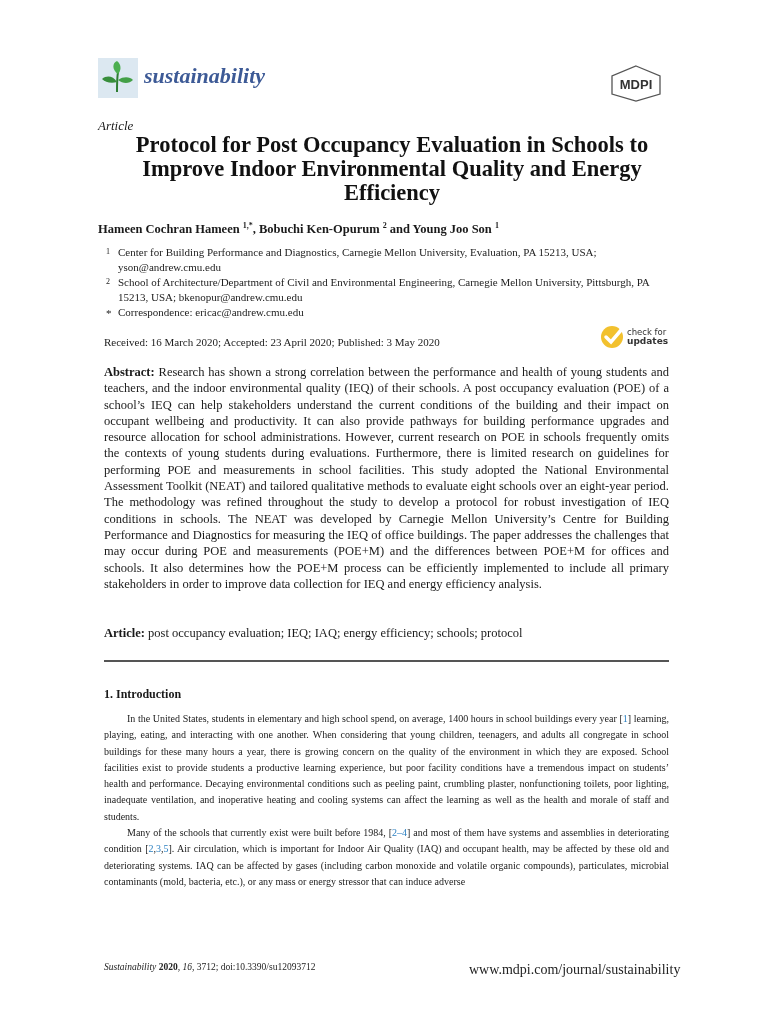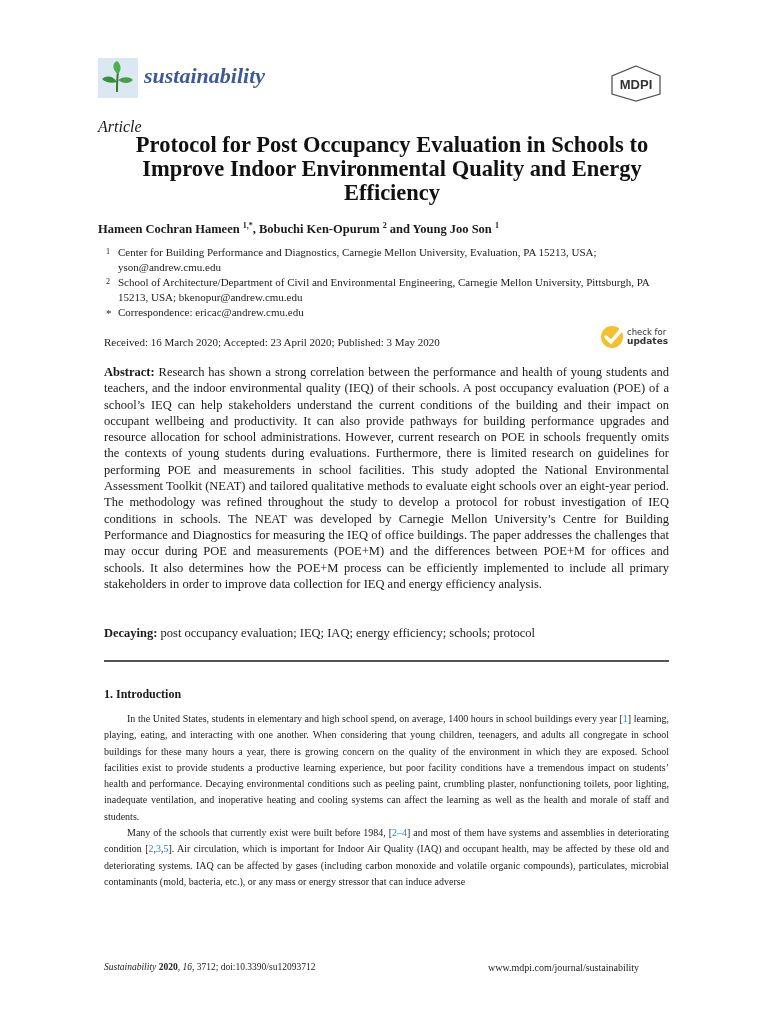--- a/index.html
+++ b/index.html
@@ -3,40 +3,40 @@
 <meta charset="utf-8">
 <style>
   html, body { margin: 0; padding: 0; background: #ffffff; }
   body { width: 768px; height: 1024px; position: relative; overflow: hidden;
          font-family: "Liberation Serif", "DejaVu Serif", serif; color: #1a1a1a; }
   .abs { position: absolute; }
   
   .logo-box { left: 98px; top: 58px; width: 40px; height: 40px; background: #dce8f1; }
   .journal-name { left: 144px; top: 63px; font-size: 22px; font-style: italic; font-weight: bold; color: #3d5a96; }
   .mdpi { left: 608px; top: 64px; width: 56px; height: 38px; }
-  .article-type { left: 98px; top: 118px; font-size: 16px; font-style: italic; }
+  .article-type { left: 98px; top: 118px; font-size: 13px; font-style: italic; }
   .title { left: 97px; top: 133px; width: 590px; font-size: 22.5px; font-weight: bold; line-height: 24px; color: #111; text-align: center; }
   .authors { left: 98px; top: 221px; font-size: 12.5px; font-weight: bold; }
   .authors sup { font-size: 8px; font-weight: bold; }
   .affil { left: 98px; width: 580px; font-size: 11px; line-height: 14.5px; color: #222; }
   .affil .mk { position: absolute; left: 8px; top: 0; font-size: 8px; }
   .affil .tx { margin-left: 20px; display: block; }
   .dates { left: 104px; top: 336px; font-size: 11px; color: #222; }
   .check { left: 600px; top: 324px; }
   .check-text { left: 627px; top: 328px; font-family: "DejaVu Sans", sans-serif; font-size: 8.5px; line-height: 9px; color: #333; }
   .check-text b { font-size: 9px; }
   .abstract { left: 104px; top: 364px; width: 565px; font-size: 12.5px; line-height: 16.3px; text-align: justify; }
   .keywords { left: 104px; top: 626px; width: 565px; font-size: 12.5px; }
   .rule { left: 104px; top: 660px; width: 565px; height: 2px; background: #555; }
   .section-head { left: 104px; top: 687px; font-size: 12px; font-weight: bold; }
   .body-text { left: 104px; top: 711px; width: 565px; font-size: 10px; line-height: 16.3px; text-align: justify; }
   .body-text p { margin: 0; text-indent: 23px; }
   .cite { color: #2a7fc1; }
   .footer-left { left: 104px; top: 962px; font-size: 9.5px; color: #222; }
-  .footer-right { left: 488px; top: 962px; font-size: 10px; color: #222; }
+  .footer-right { left: 469px; top: 962px; font-size: 14px; color: #222; }
 </style>
 </head>
 <body>
 
 <div class="abs logo-box">
   <svg width="40" height="40" viewBox="0 0 40 40">
     <path d="M19 34 C19 26 19 20 20 14" stroke="#2e7d32" stroke-width="2" fill="none"></path>
     <path d="M20 16 C14 12 14 5 19 3 C24 7 23 13 20 16 Z" fill="#4caf50"></path>
     <path d="M19 24 C13 26 7 24 4 21 C9 17 15 18 19 24 Z" fill="#388e3c"></path>
     <path d="M20 22 C26 18 32 19 35 22 C31 26 25 26 20 22 Z" fill="#43a047"></path>
@@ -79,21 +79,21 @@
     <path d="M6 13 L11 18 L22 5" stroke="#ffffff" stroke-width="3.5" fill="none" stroke-linecap="round"></path>
   </svg>
 </div>
 <div class="abs check-text">
   <div>check for</div>
   <b>updates</b>
 </div>
 
 <div class="abs abstract"><b>Abstract:</b><span> Research has shown a strong correlation between the performance and health of young students and teachers, and the indoor environmental quality (IEQ) of their schools. A post occupancy evaluation (POE) of a school’s IEQ can help stakeholders understand the current conditions of the building and their impact on occupant wellbeing and productivity. It can also provide pathways for building performance upgrades and resource allocation for school administrations. However, current research on POE in schools frequently omits the contexts of young students during evaluations. Furthermore, there is limited research on guidelines for performing POE and measurements in school facilities. This study adopted the National Environmental Assessment Toolkit (NEAT) and tailored qualitative methods to evaluate eight schools over an eight-year period. The methodology was refined throughout the study to develop a protocol for robust investigation of IEQ conditions in schools. The NEAT was developed by Carnegie Mellon University’s Centre for Building Performance and Diagnostics for measuring the IEQ of office buildings. The paper addresses the challenges that may occur during POE and measurements (POE+M) and the differences between POE+M for offices and schools. It also determines how the POE+M process can be efficiently implemented to include all primary stakeholders in order to improve data collection for IEQ and energy efficiency analysis.</span></div>
 
-<div class="abs keywords"><b>Decaying:</b><span> post occupancy evaluation; IEQ; IAQ; energy efficiency; schools; protocol</span></div>
+<div class="abs keywords"><b>Article:</b><span> post occupancy evaluation; IEQ; IAQ; energy efficiency; schools; protocol</span></div>
 
 <div class="abs rule"></div>
 
 <div class="abs section-head">1. Introduction</div>
 
 <div class="abs body-text">
   <p><span>In the United States, students in elementary and high school spend, on average, 1400 hours in school buildings every year [</span><a class="cite">1</a><span>] learning, playing, eating, and interacting with one another. When considering that young children, teenagers, and adults all congregate in school buildings for these many hours a year, there is growing concern on the quality of the environment in which they are exposed. School facilities exist to provide students a productive learning experience, but poor facility conditions have a tremendous impact on students’ health and performance. Decaying environmental conditions such as peeling paint, crumbling plaster, nonfunctioning toilets, poor lighting, inadequate ventilation, and inoperative heating and cooling systems can affect the learning as well as the health and morale of staff and students.</span></p>
   <p><span>Many of the schools that currently exist were built before 1984, [</span><a class="cite">2–4</a><span>] and most of them have systems and assemblies in deteriorating condition [</span><a class="cite">2</a><span>,</span><a class="cite">3</a><span>,</span><a class="cite">5</a><span>]. Air circulation, which is important for Indoor Air Quality (IAQ) and occupant health, may be affected by these old and deteriorating systems. IAQ can be affected by gases (including carbon monoxide and volatile organic compounds), particulates, microbial contaminants (mold, bacteria, etc.), or any mass or energy stressor that can induce adverse</span></p>
 </div>
 

